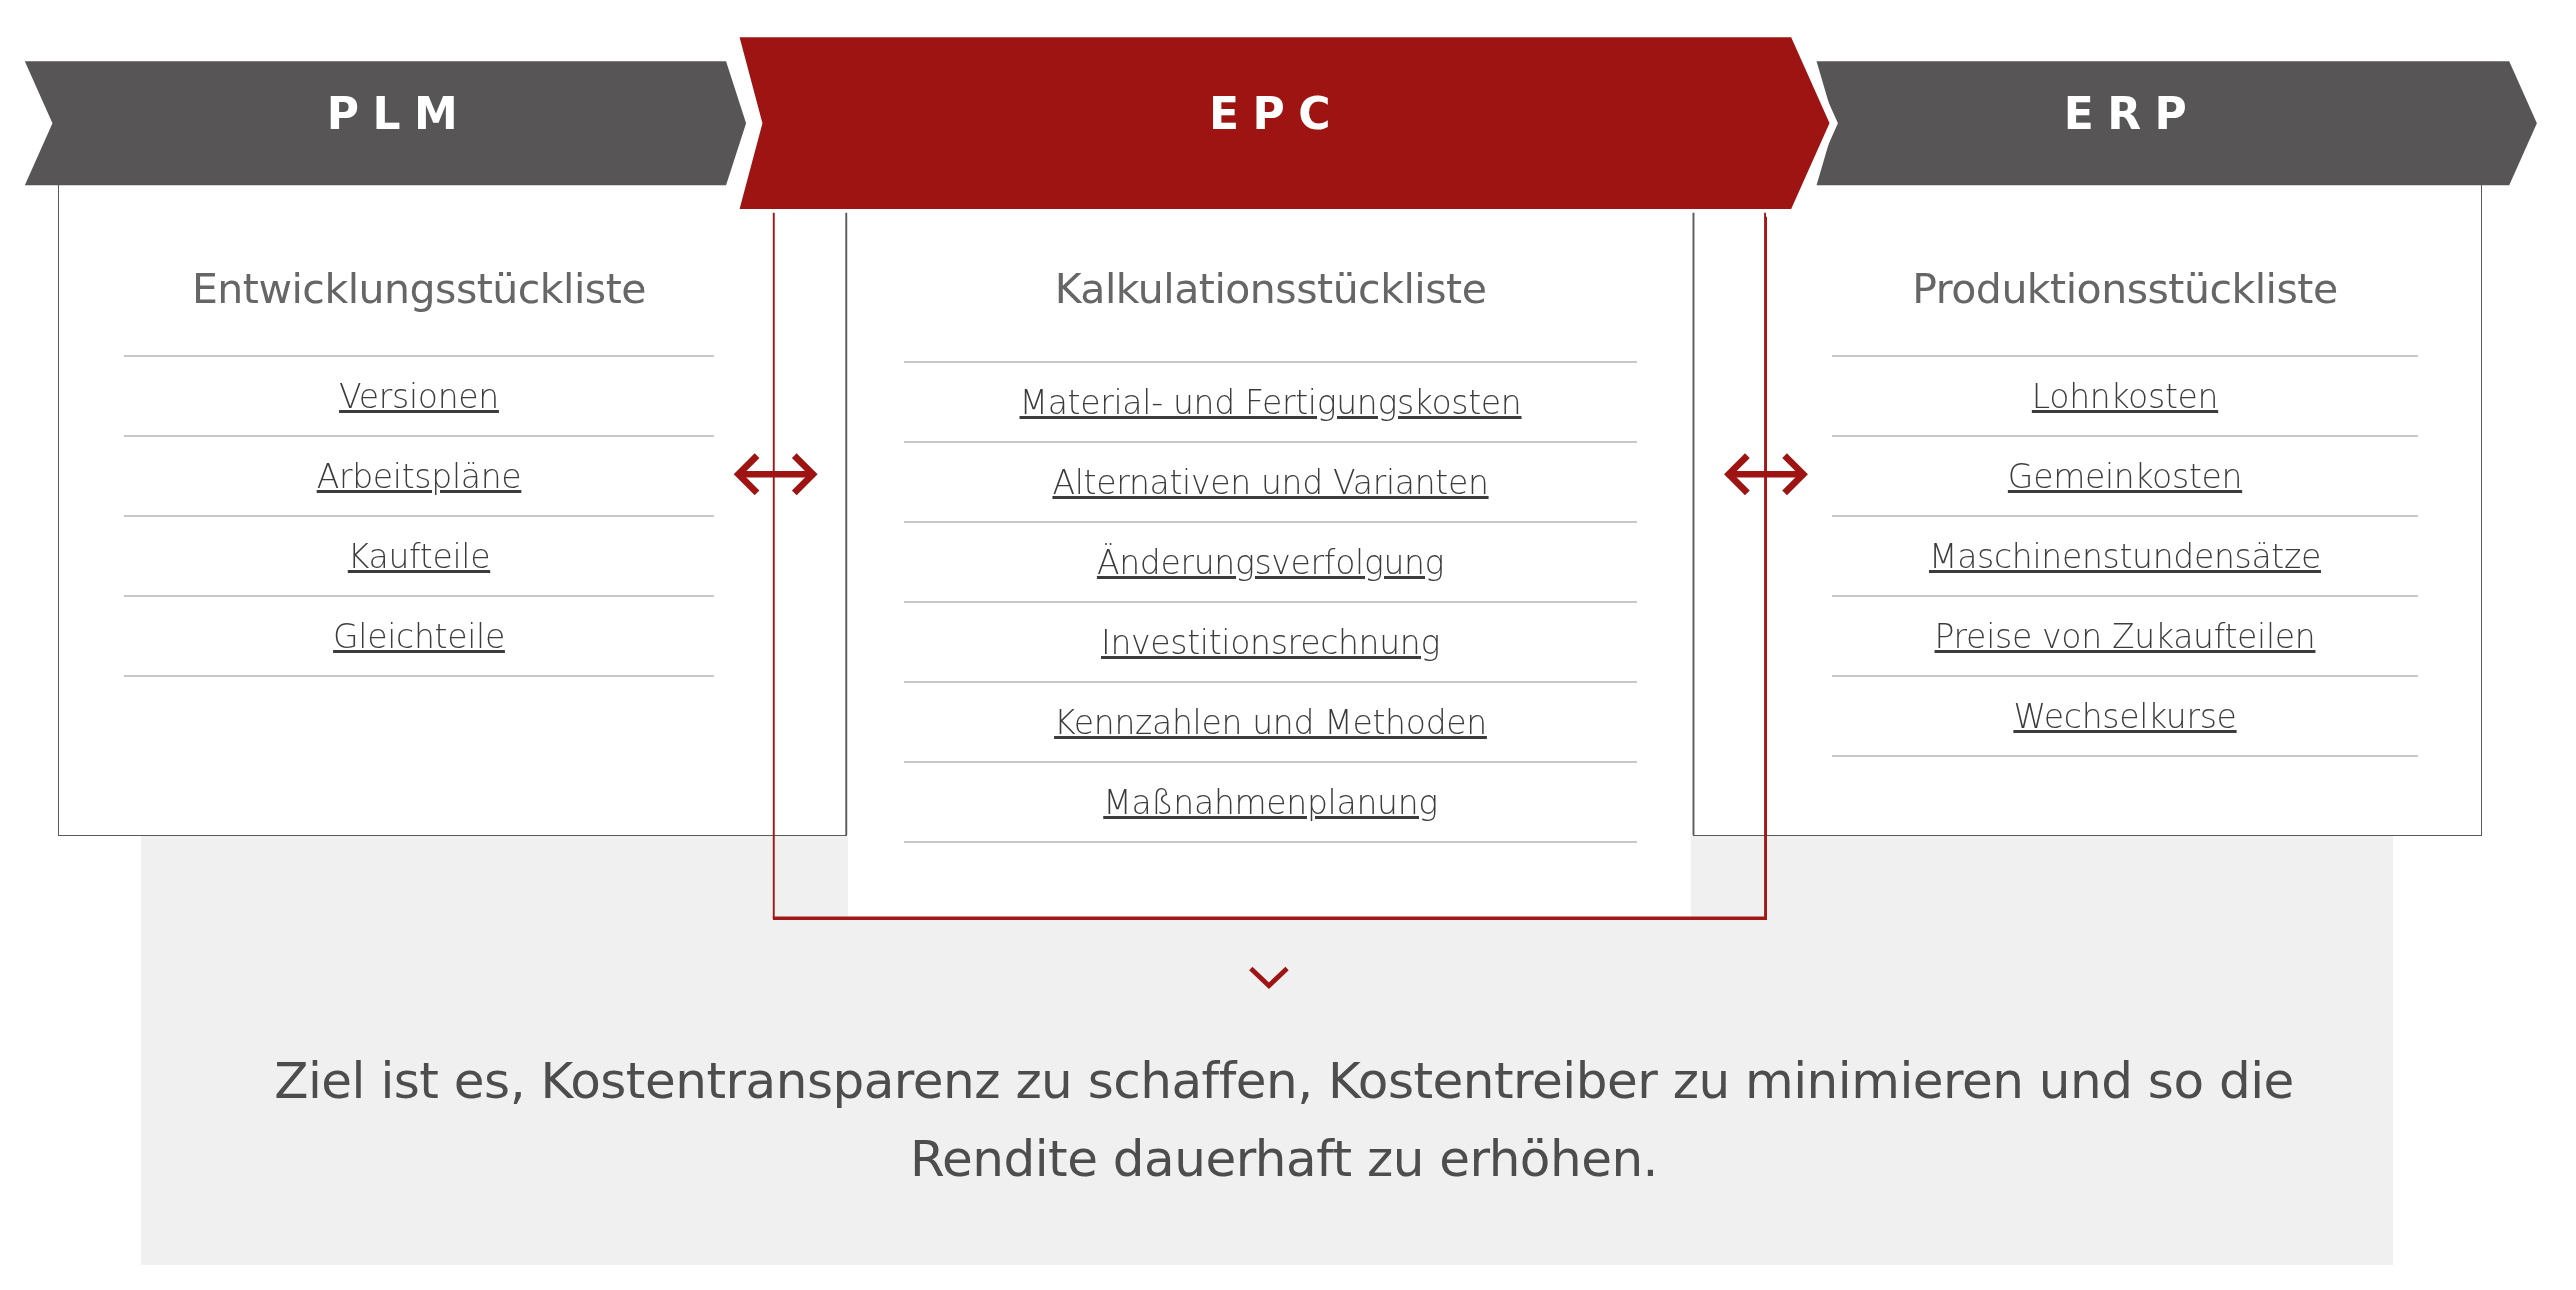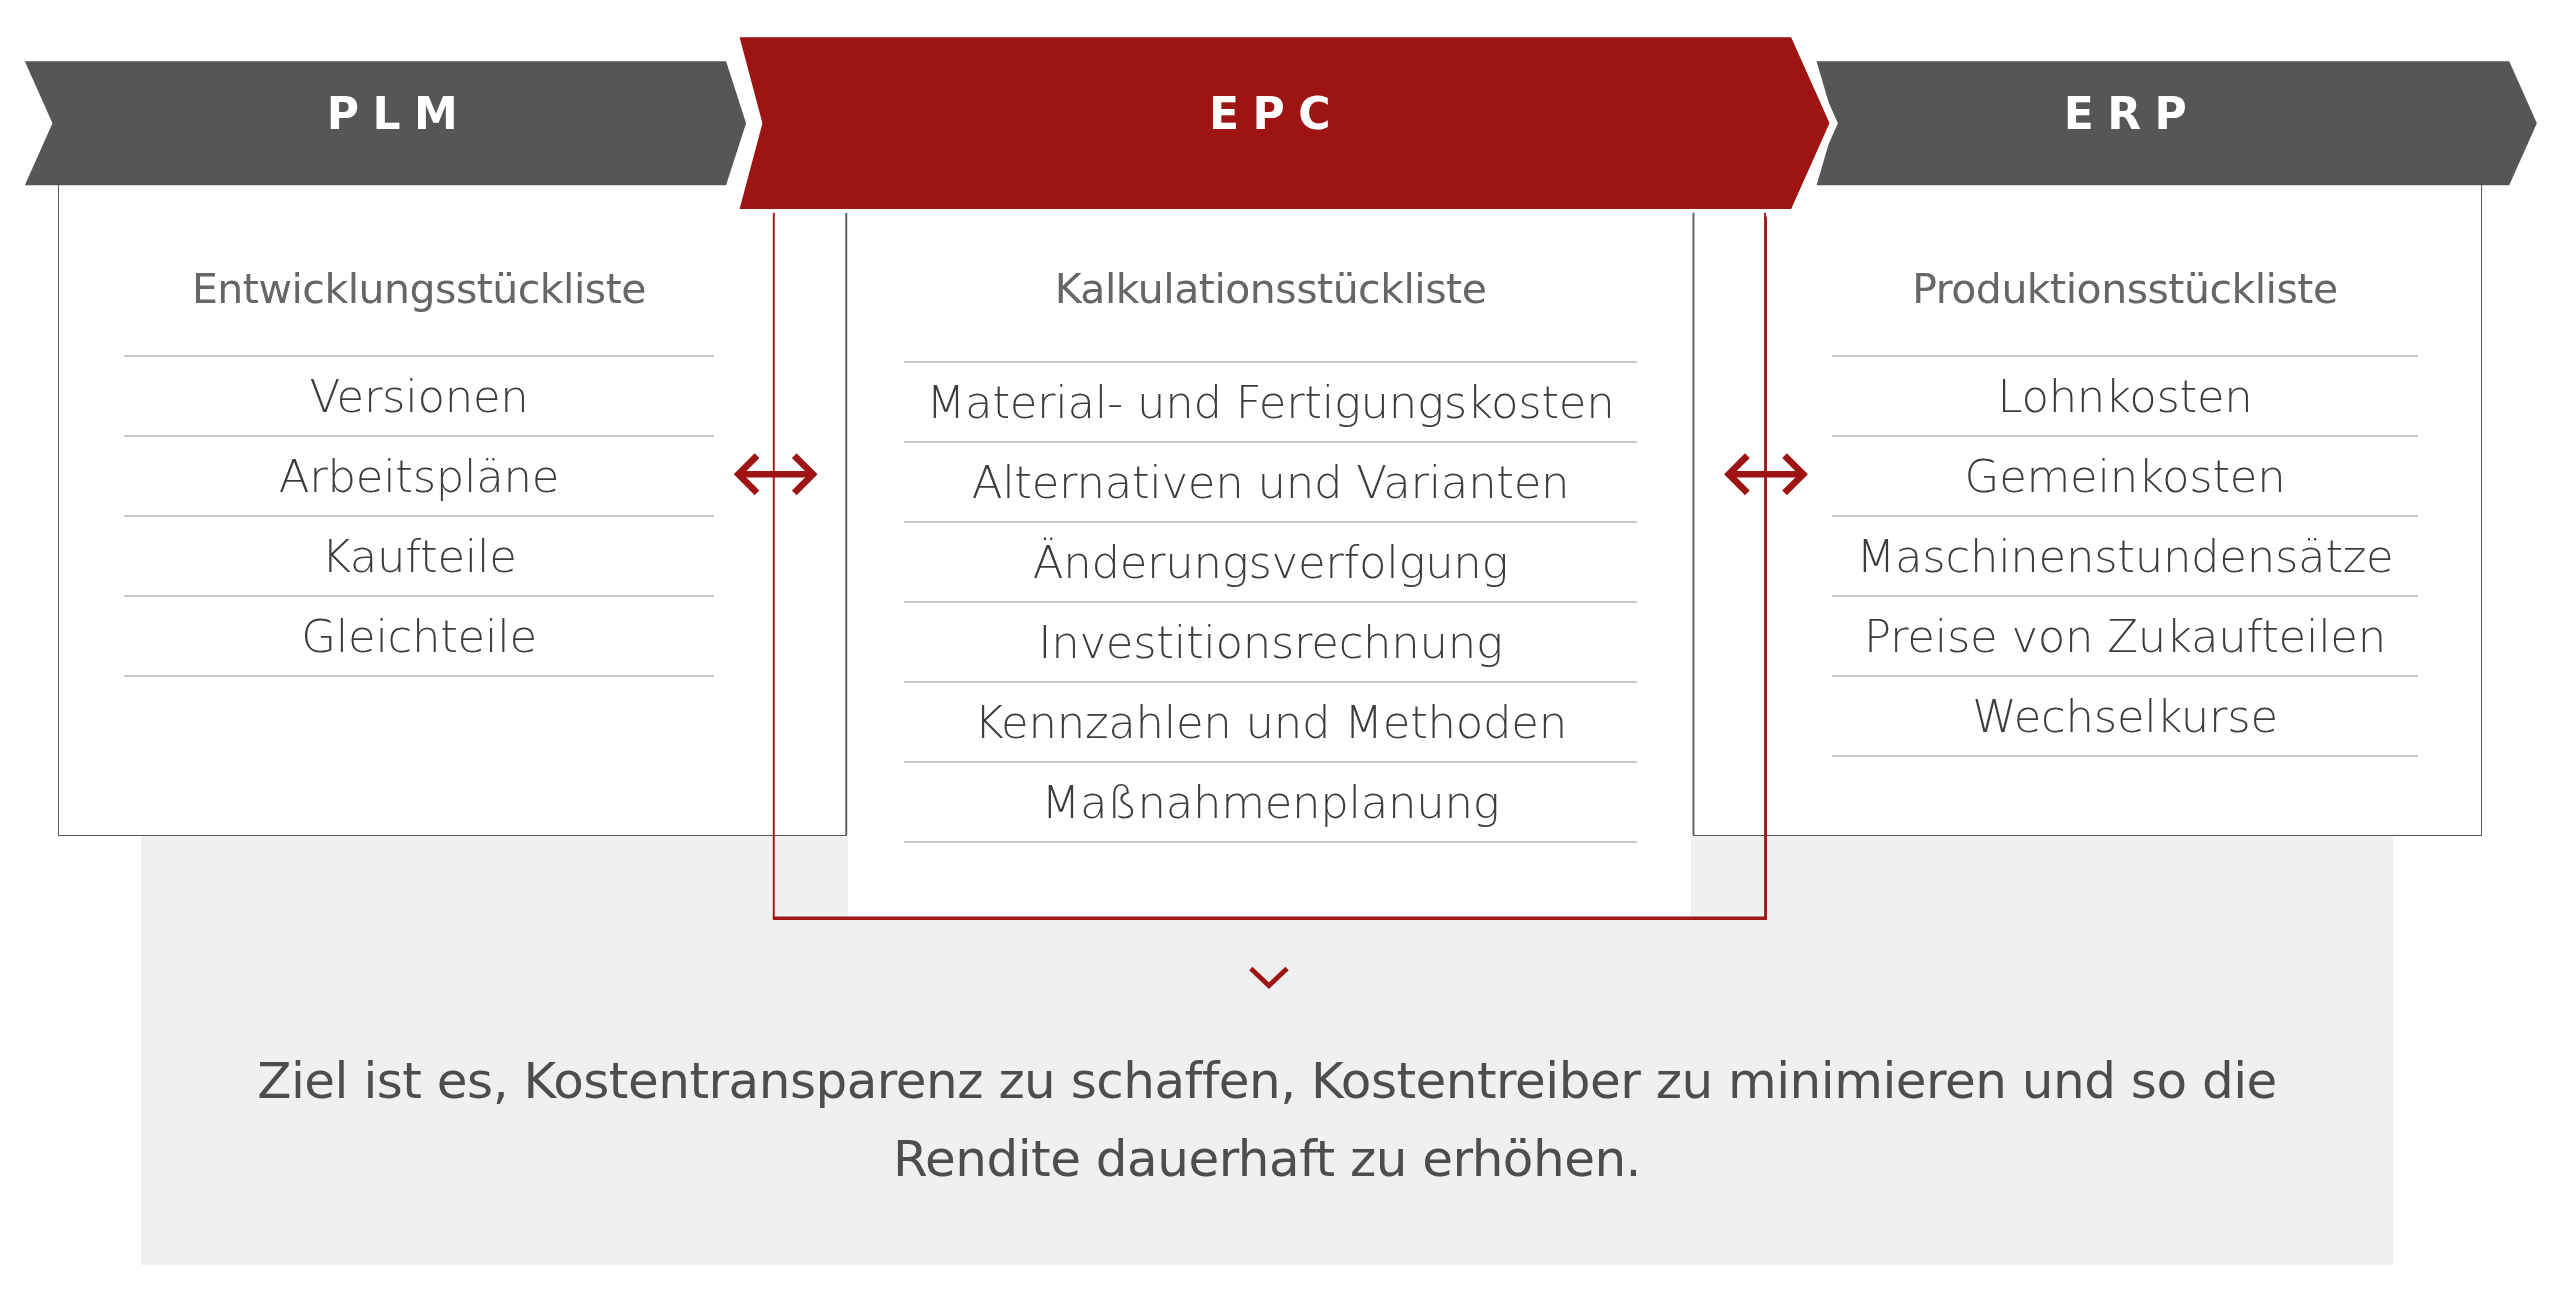--- a/index.html
+++ b/index.html
@@ -13,25 +13,25 @@
   .box { position: absolute; box-sizing: border-box; }
   .box.gray { border: 1.9px solid #5a5a5a; border-top: none; background: #ffffff; }
   .box.red { border: 1.9px solid #a01816; border-top: none; background: #ffffff; }
   .bg-panel { position: absolute; background: #f0f0f0; }
   .col-title { position: absolute; text-align: center; color: #666666;
                font-size: 41px; line-height: 1; white-space: nowrap;
                font-family: "DejaVu Sans", sans-serif; font-weight: 400; letter-spacing: -0.5px; }
   .list { position: absolute; margin: 0; padding: 0; list-style: none; }
   .list li { height: 80px; box-sizing: border-box; border-top: 2.9px solid #c8c8c8;
              display: flex; align-items: center; justify-content: center;
-             font-size: 45px; color: #3c3c3c; white-space: nowrap;
-             font-family: "DejaVu Sans", sans-serif; font-weight: 300; letter-spacing: -0.3px; }
+             font-size: 33px; color: #3c3c3c; white-space: nowrap;
+             font-family: "DejaVu Sans", sans-serif; font-weight: 300; letter-spacing: -0.3px; text-decoration: underline; }
   .list li.end { height: 0; }
   .summary { position: absolute; text-align: center; color: #4d4d4d; font-size: 50px;
-             line-height: 78px; font-family: "DejaVu Sans", sans-serif; letter-spacing: -0.5px; }
+             line-height: 78px; font-family: "DejaVu Sans", sans-serif; letter-spacing: -0.5px; margin-left: 17px; }
 </style>
 </head>
 <body>
 
 <div class="bg-panel" style="left:141px; top:836px; width:2252px; height:429px;"></div>
 
 <div class="box gray" style="left:58px; top:185px; width:789px; height:651px;"></div>
 <div class="box gray" style="left:1693px; top:185px; width:789px; height:651px;"></div>
 <div class="box red" style="left:773px; top:210px; width:994px; height:710px; background:transparent;"></div>
 

